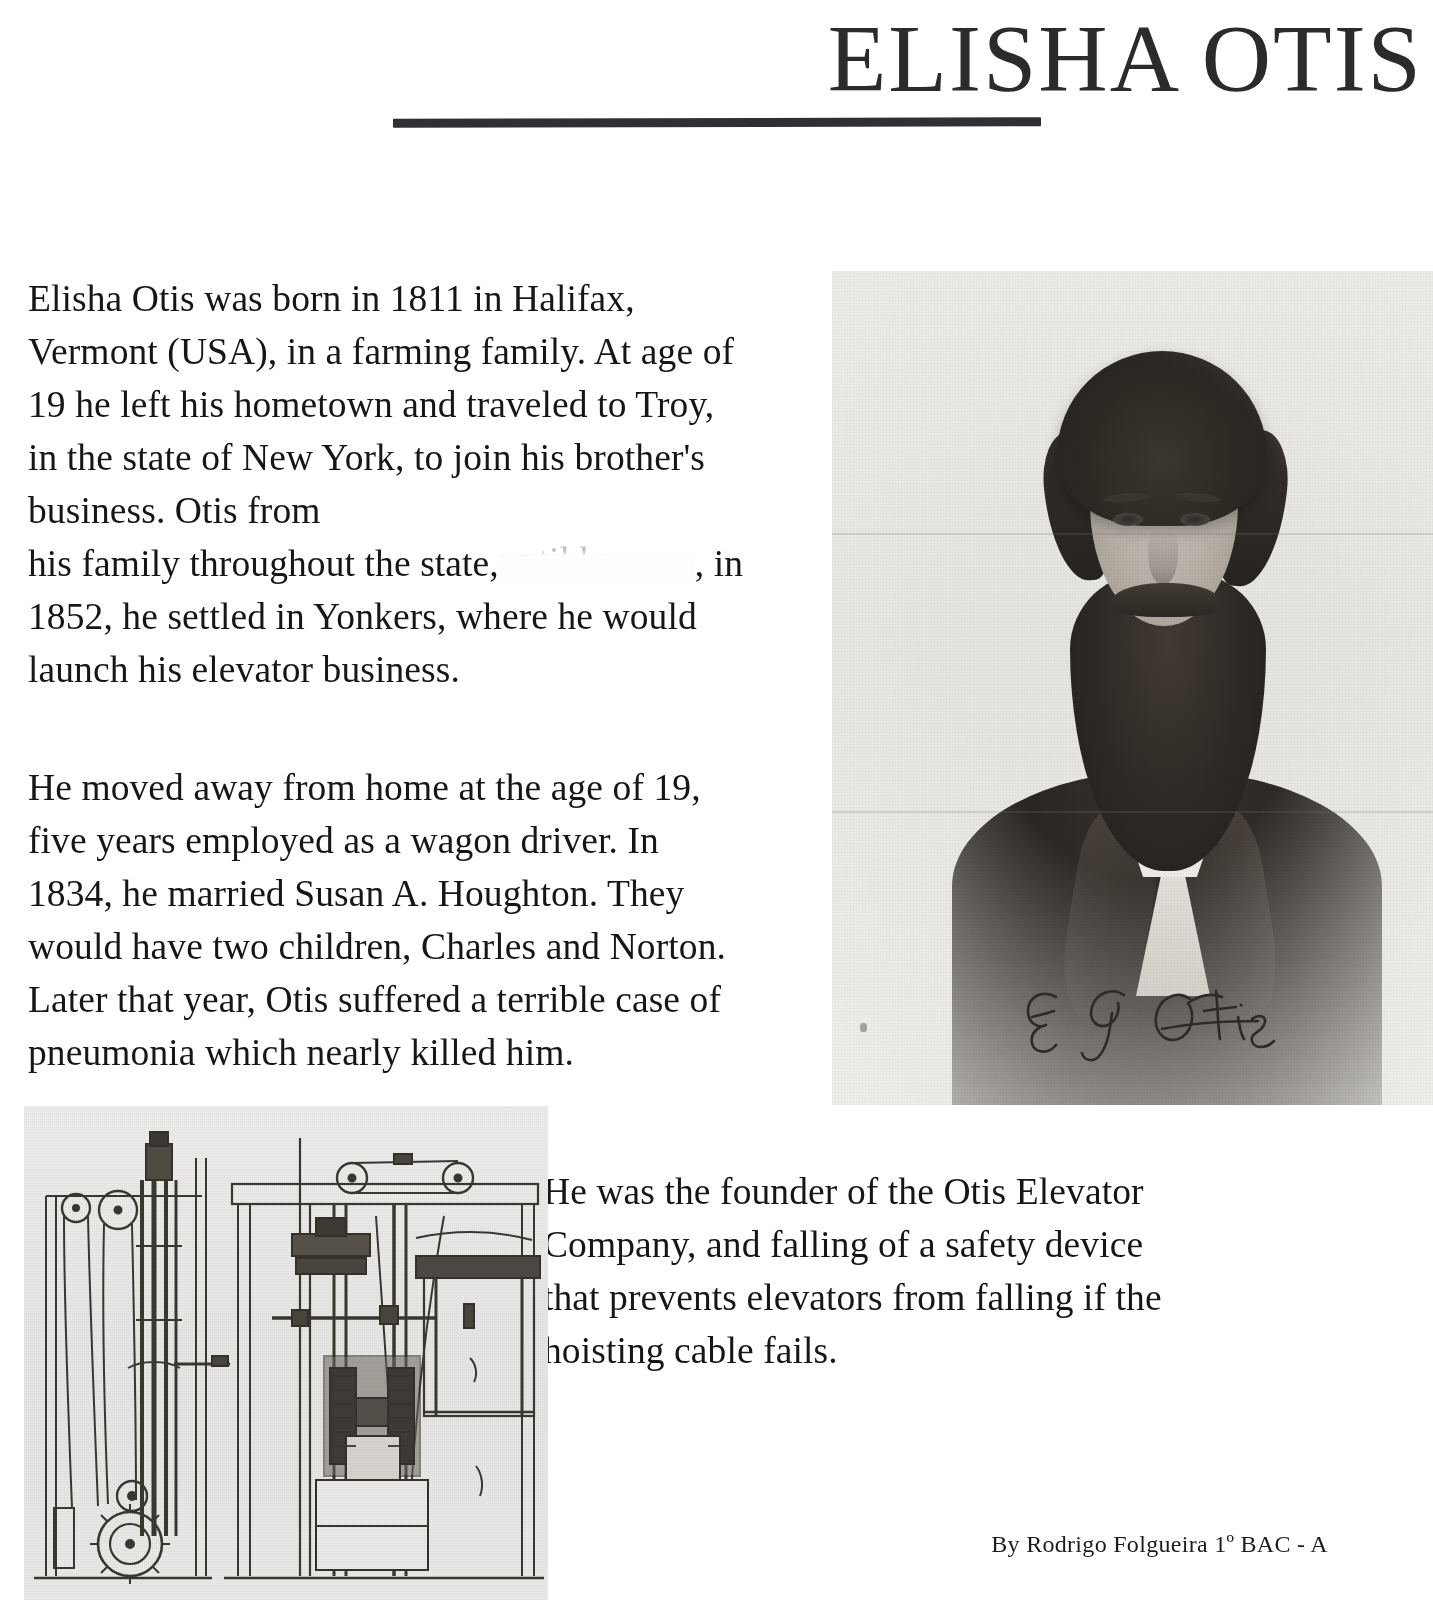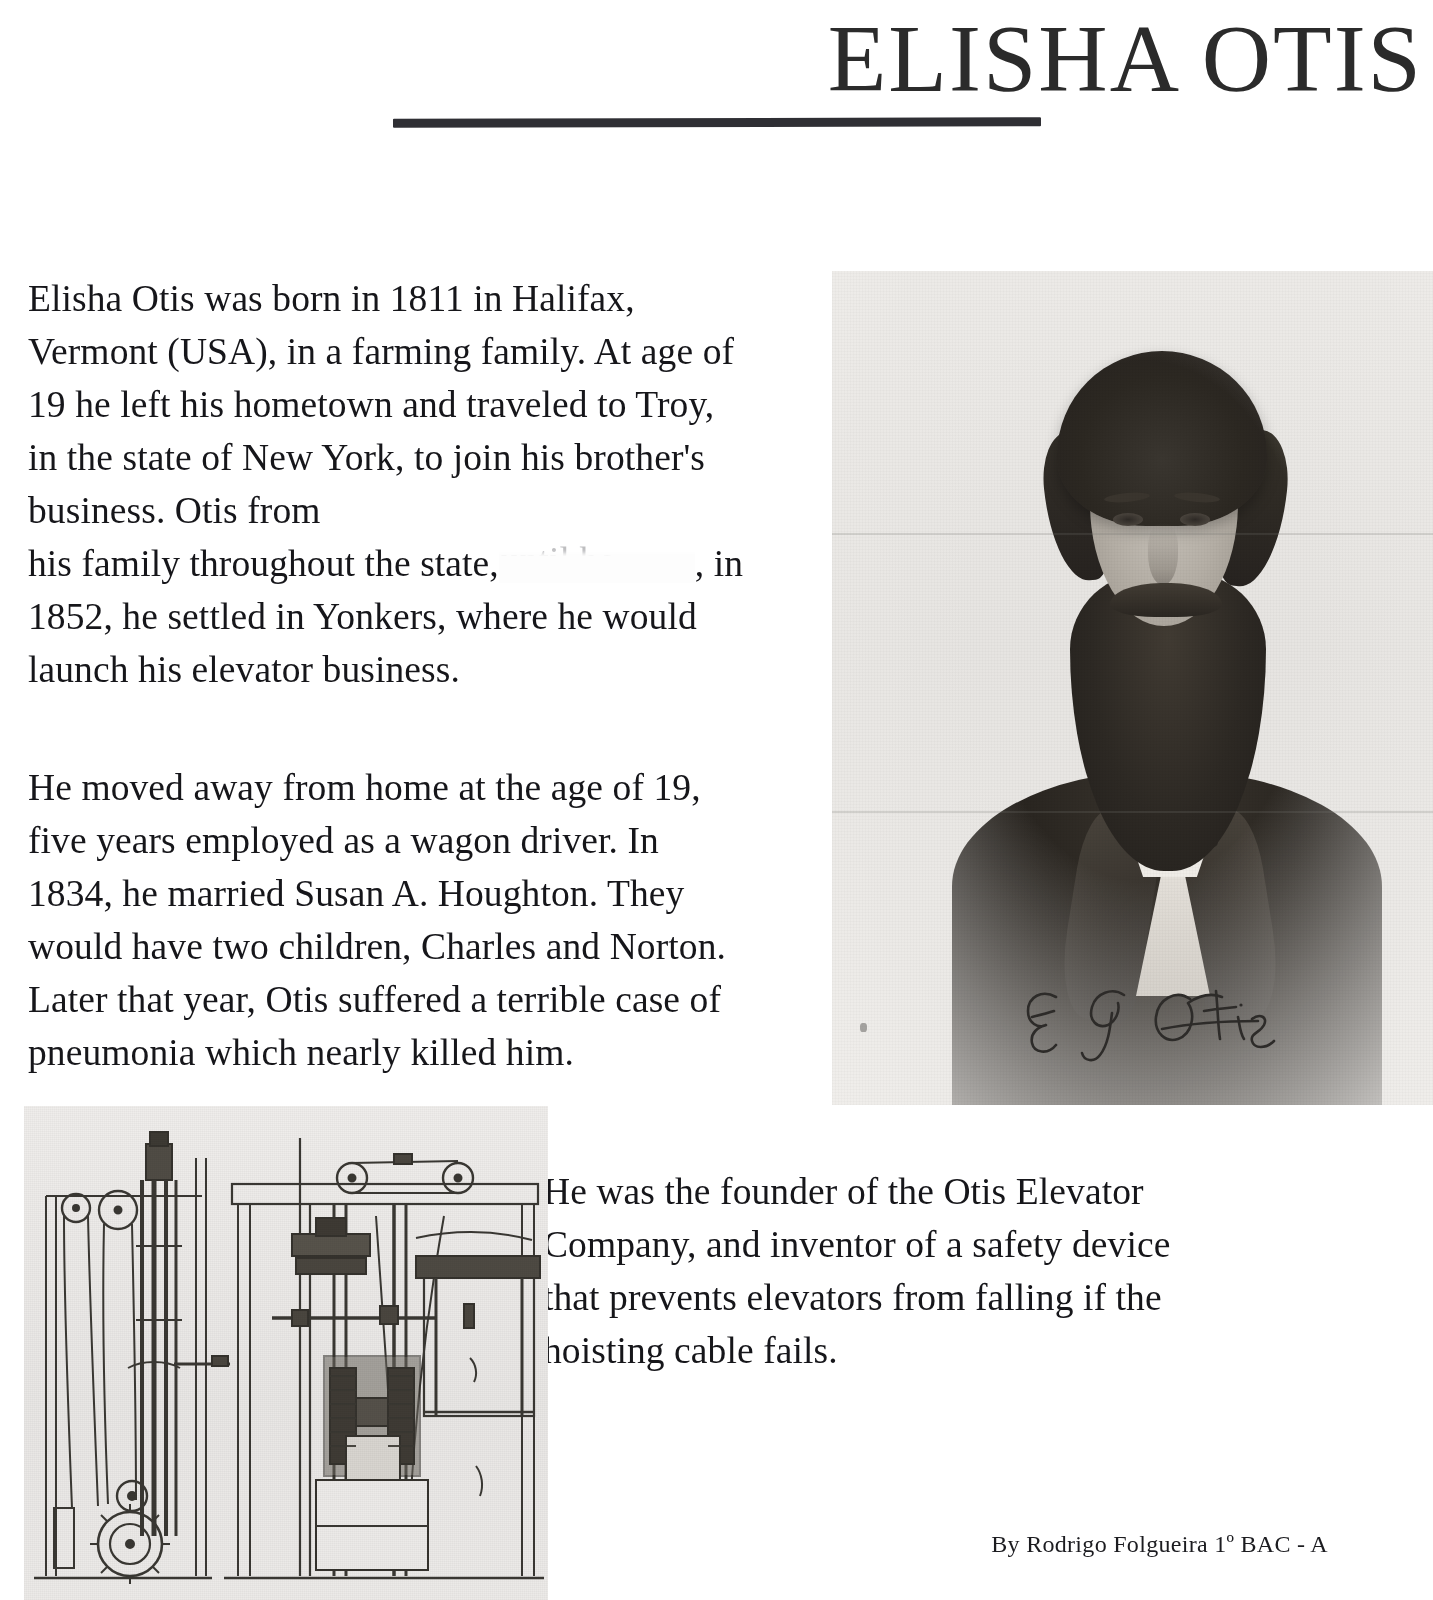--- a/index.html
+++ b/index.html
@@ -361,21 +361,21 @@
   <span class="para-line">
     <span>pneumonia which nearly killed him.</span>
   </span>
 </div>
 
 <div class="body-col" id="para-3">
   <span class="para-line jst">
     <span>He was the founder of the Otis Elevator</span>
   </span>
   <span class="para-line jst">
-    <span>Company, and inventor of a safety device</span>
+    <span>Company, and falling of a safety device</span>
   </span>
   <span class="para-line jst">
     <span>that prevents elevators from falling if the</span>
   </span>
   <span class="para-line">
     <span>hoisting cable fails.</span>
   </span>
 </div>
 
 <div id="byline">By Rodrigo Folgueira 1º BAC - A</div>

